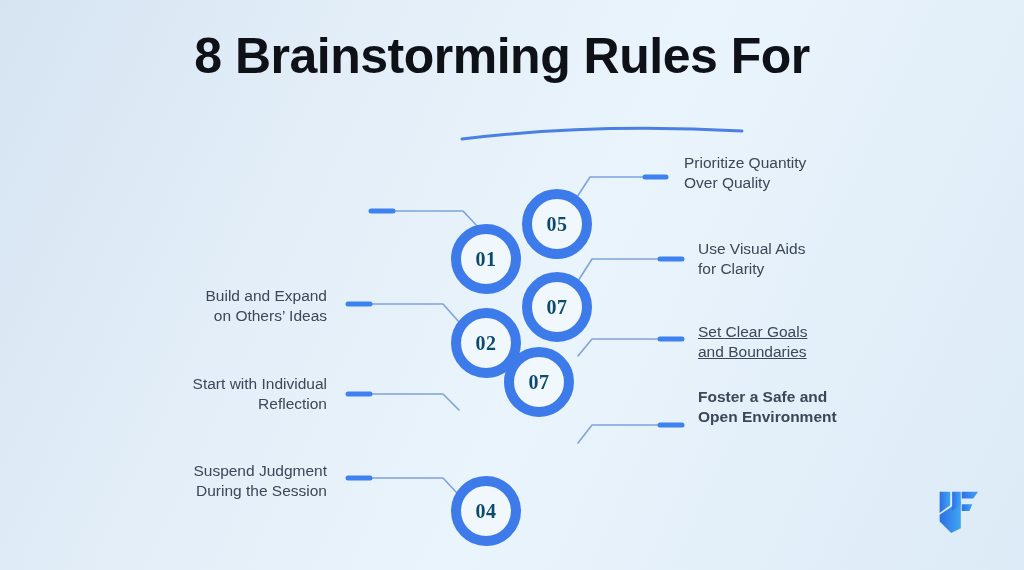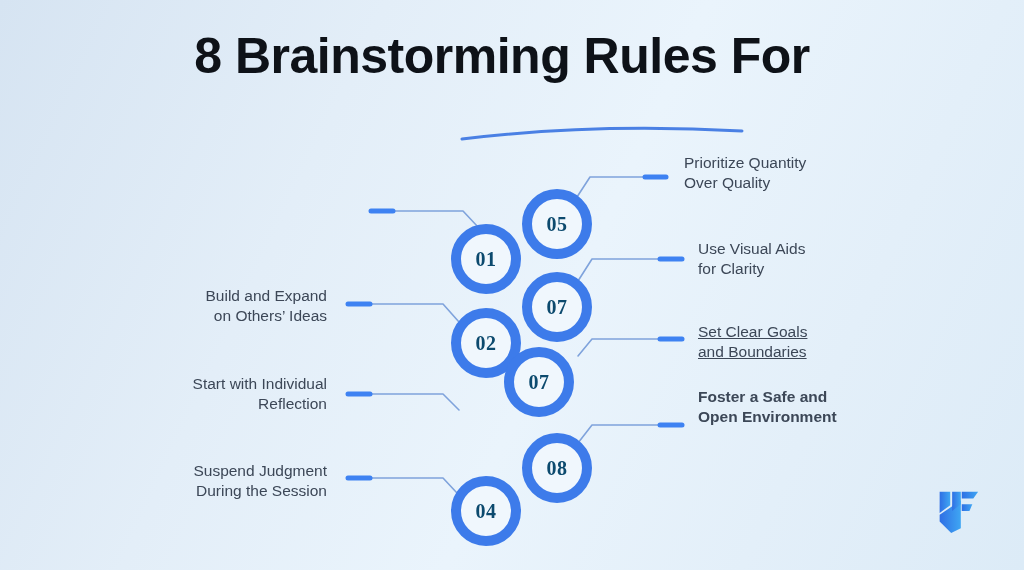--- a/index.html
+++ b/index.html
@@ -115,23 +115,20 @@
 
   <div class="circle" style="left:522px;top:189px;">
     <span>05</span>
   </div>
   <div class="circle" style="left:522px;top:272px;">
     <span>07</span>
   </div>
   <div class="circle" style="left:504px;top:347px;text-align:center;">
     <span>07</span>
   </div>
-  <div class="circle" style="left:522px;top:433px;">
-    <span>08</span>
-  </div>
 
   <svg class="logo" width="54" height="50" viewBox="0 0 56 52" fill="none">
     <defs>
       <linearGradient id="logoGrad" x1="0" y1="0" x2="1" y2="0">
         <stop offset="0" stop-color="#2f6fe4"></stop>
         <stop offset="1" stop-color="#3fa6f3"></stop>
       </linearGradient>
     </defs>
     <g fill="url(#logoGrad)">
 

